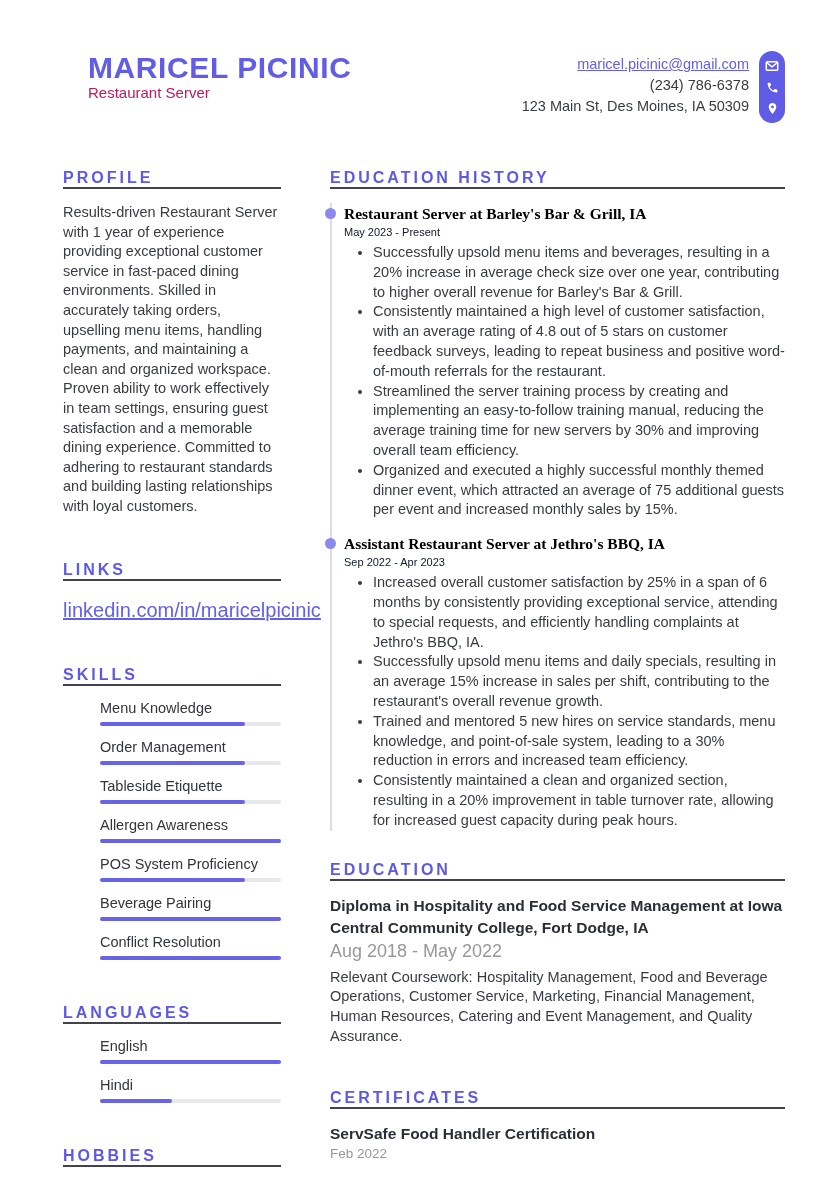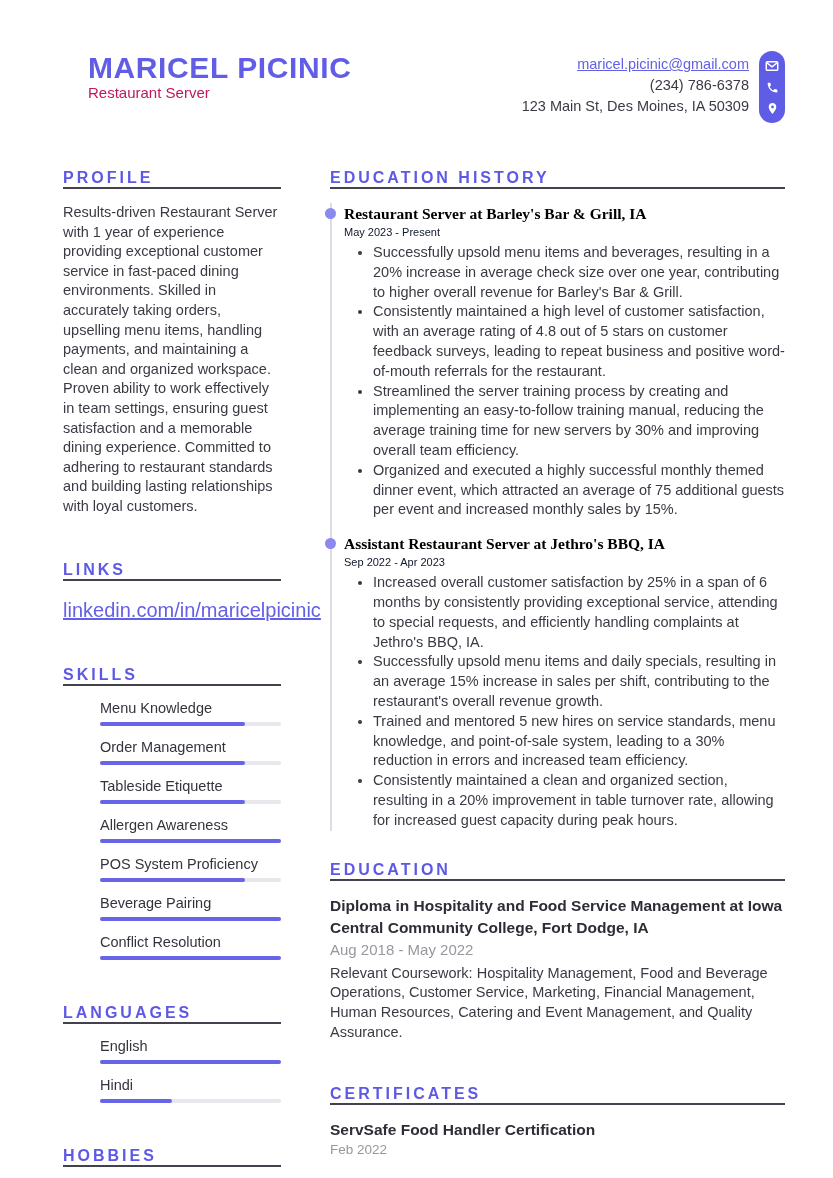--- a/index.html
+++ b/index.html
@@ -54,21 +54,21 @@
   .job { position: relative; margin-bottom: 13px; }
   .job-dot {
     position: absolute; left: -19.5px; top: 5px;
     width: 11px; height: 11px; border-radius: 50%; background: #8c89ec;
   }
   .job-title { font-size: 15.5px; font-weight: 700; color: #000000; line-height: 21px; font-family: Liberation Serif, serif; }
   .job-dates { font-size: 11px; color: #0f172a; margin-top: 2px; }
   .job ul { margin: 5px 0 0 0; padding-left: 29px; }
   .job li { font-size: 14.5px; line-height: 19.8px; color: #3a3a44; }
   .edu-degree { font-size: 15.5px; font-weight: 700; color: #2d2d37; line-height: 22px; }
-  .edu-dates { font-size: 15px; color: #97979f; margin-top: 2px; margin-bottom: 6px; }
+  .edu-dates { font-size: 18px; color: #97979f; margin-top: 2px; margin-bottom: 6px; }
   .edu-desc { font-size: 14.5px; line-height: 19.8px; color: #3a3a44; }
   .cert-item { margin-bottom: 13px; }
   .cert-title { font-size: 15.5px; font-weight: 700; color: #2d2d37; line-height: 21px; }
   .cert-date { font-size: 13.5px; color: #97979f; margin-top: 2px; }
 </style>
 </head>
 <body>
 
 <div class="page">
 

